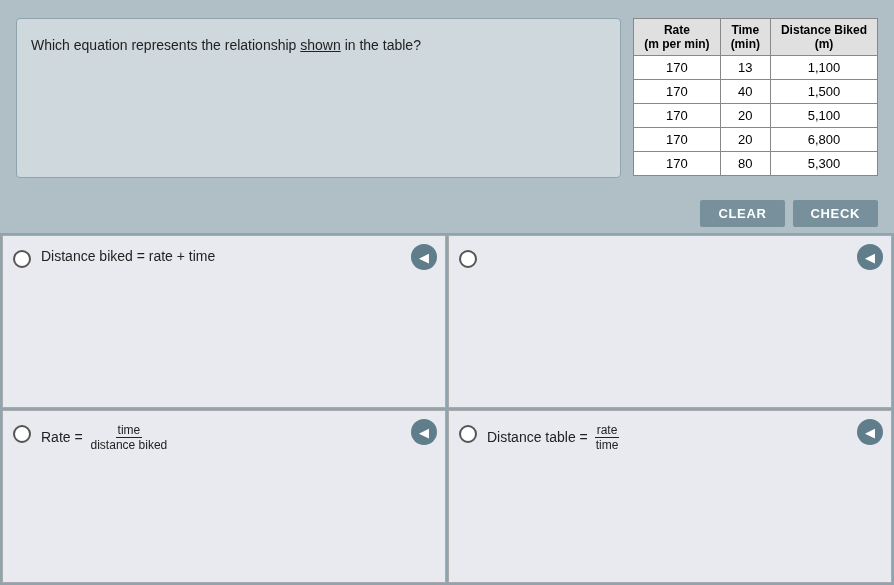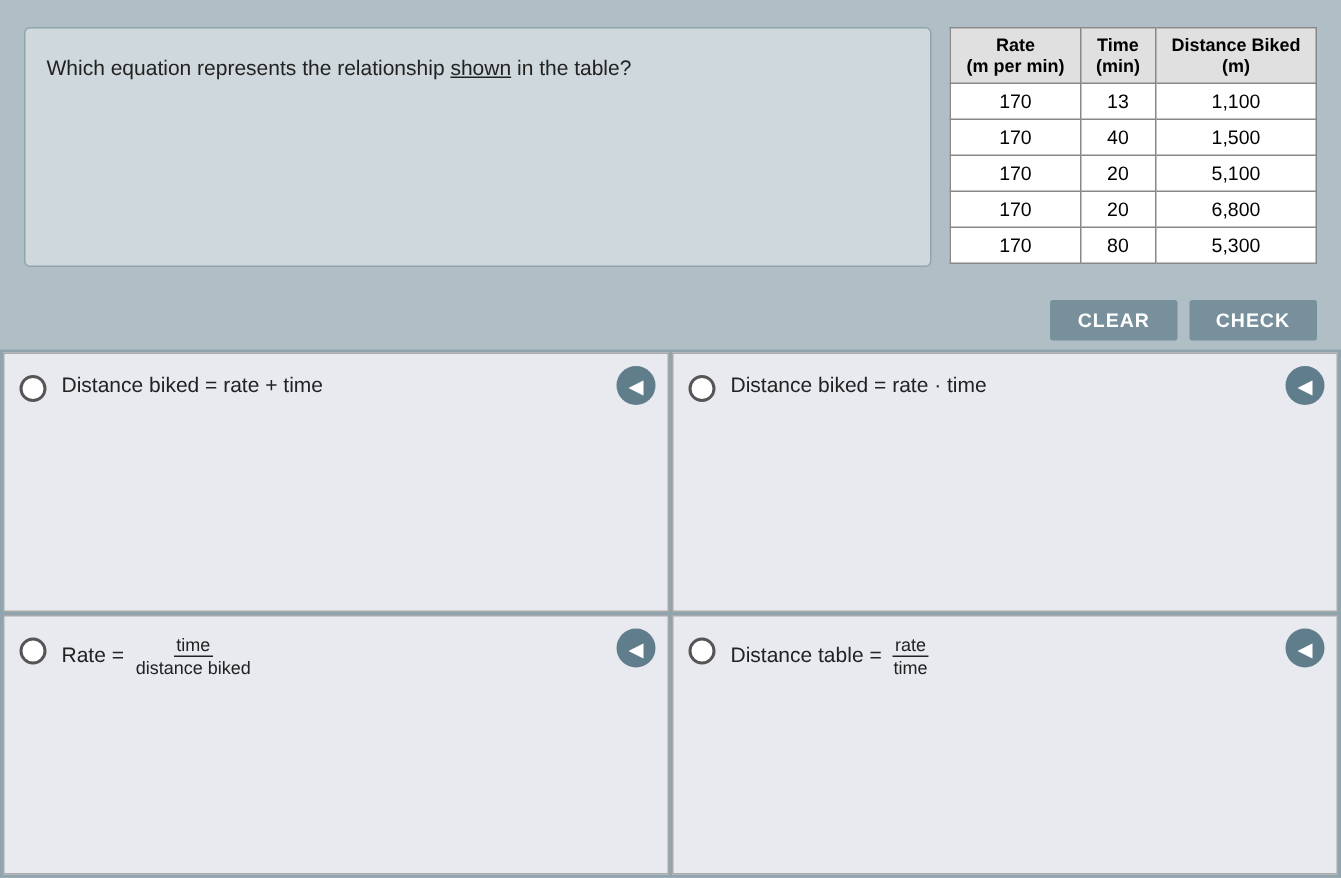--- a/index.html
+++ b/index.html
@@ -240,23 +240,20 @@
   <div class="answer-card">
     <div class="answer-radio"></div>
     <div class="answer-content">
       <span>Distance biked = rate + time</span>
     </div>
     <button class="sound-btn">◀</button>
   </div>
 
   <div class="answer-card">
     <div class="answer-radio"></div>
-    <div class="answer-content">
-      <span>Distance biked = rate · time</span>
-    </div>
     <button class="sound-btn">◀</button>
   </div>
 
   <div class="answer-card">
     <div class="answer-radio"></div>
     <div class="answer-content">
       <span>Rate = </span>
       <span class="fraction">
         <span class="numerator">time</span>
         <span class="denominator">distance biked</span>

